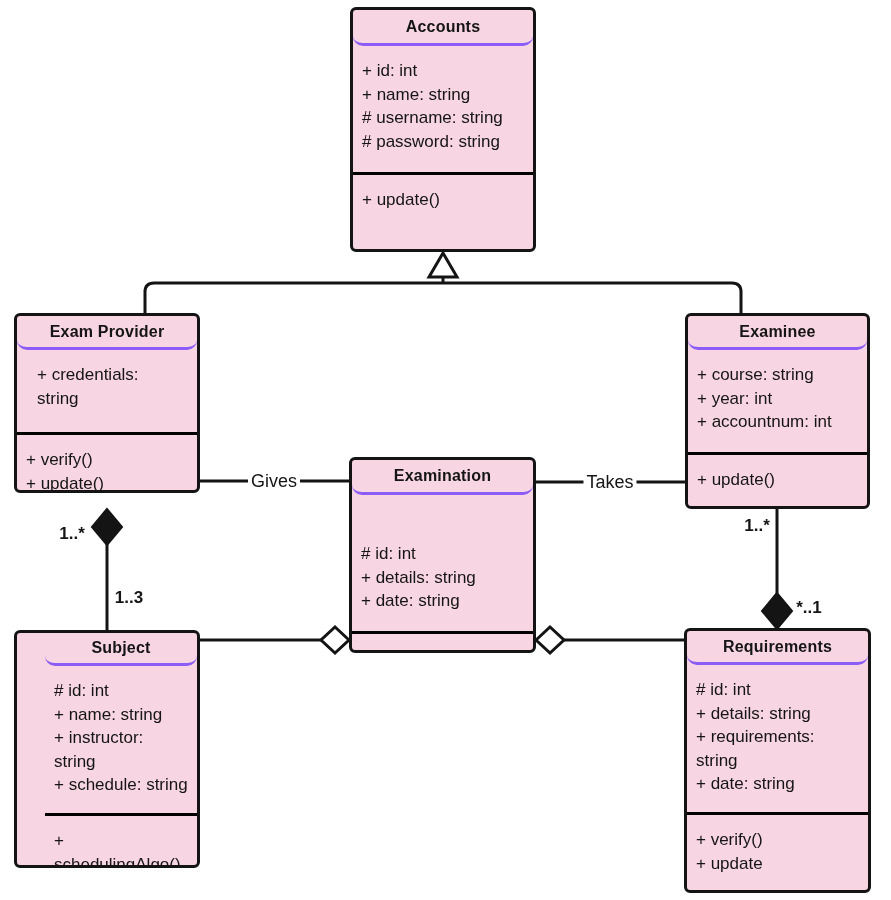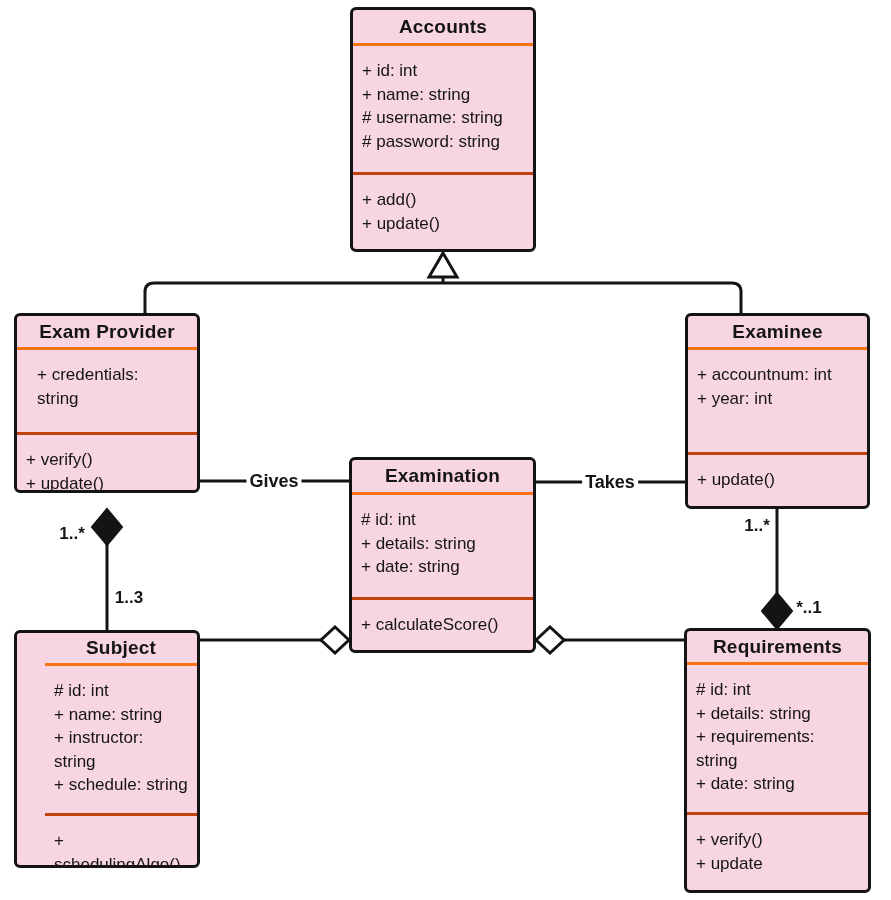--- a/index.html
+++ b/index.html
@@ -21,32 +21,33 @@
     position: absolute;
     background: #f7d5e2;
     border: 3px solid #141414;
     border-radius: 6px;
     box-sizing: border-box;
     display: flex;
     flex-direction: column;
   }
   .uml-title {
     flex: 0 0 auto;
-    border-bottom: 3px solid #f97316;
+    border-bottom: 3px solid #8b5cf6;
     display: flex;
     align-items: center;
     justify-content: center;
     font-weight: bold;
-    font-size: 19px;
+    font-size: 16px;
     letter-spacing: 0.2px;
     box-sizing: border-box;
+    border-radius: 10px;
   }
   .uml-attrs {
     flex: 0 0 auto;
-    border-bottom: 3px solid #c2410c;
+    border-bottom: 3px solid #000000;
     padding: 13px 9px 0 9px;
     font-size: 17px;
     line-height: 23.5px;
     box-sizing: border-box;
     overflow: hidden;
   }
   .uml-methods {
     flex: 1 1 auto;
     padding: 13px 9px 0 9px;
     font-size: 17px;
@@ -61,36 +62,36 @@
   #cls-accounts      .uml-attrs { height: 129px; }
 
   #cls-exam-provider { left: 14px;  top: 313px; width: 186px; height: 180px; }
   #cls-exam-provider .uml-title { height: 34px; }
   #cls-exam-provider .uml-attrs { height: 85px; padding-right: 34px; padding-left: 20px; }
 
   #cls-examinee      { left: 685px; top: 313px; width: 185px; height: 196px; }
   #cls-examinee      .uml-title { height: 34px; }
   #cls-examinee      .uml-attrs { height: 105px; }
 
-  #cls-examination   { left: 349px; top: 457px; width: 187px; height: 196px; }
+  #cls-examination   { left: 349px; top: 457px; width: 187px; height: 196px; gap: 34px; }
   #cls-examination   .uml-title { height: 35px; }
   #cls-examination   .uml-attrs { height: 105px; }
 
   #cls-subject       { left: 14px;  top: 630px; width: 186px; height: 238px; padding-left: 28px; }
   #cls-subject       .uml-title { height: 33px; }
   #cls-subject       .uml-attrs { height: 150px; }
 
   #cls-requirements  { left: 684px; top: 628px; width: 187px; height: 265px; }
   #cls-requirements  .uml-title { height: 34px; text-align: center; }
   #cls-requirements  .uml-attrs { height: 150px; }
 
   .edge-label {
     position: absolute;
     transform: translate(-50%, -50%);
-    font-weight: bold;
+    font-weight: normal;
     font-size: 18px;
     background: #ffffff;
     padding: 0 3px;
     white-space: nowrap;
   }
   .mult-label {
     position: absolute;
     transform: translate(-50%, -50%);
     font-weight: bold;
     font-size: 17px;
@@ -127,41 +128,41 @@
 
   <div class="uml-class" id="cls-accounts">
     <div class="uml-title">Accounts</div>
     <div class="uml-attrs">
       <div>+ id: int</div>
       <div>+ name: string</div>
       <div># username: string</div>
       <div># password: string</div>
     </div>
     <div class="uml-methods">
-      <div>+ add()</div>
       <div>+ update()</div>
     </div>
   </div>
 
   <div class="uml-class" id="cls-exam-provider">
     <div class="uml-title">Exam Provider</div>
     <div class="uml-attrs">
       <div>+ credentials: string</div>
     </div>
     <div class="uml-methods">
       <div>+ verify()</div>
       <div>+ update()</div>
     </div>
   </div>
 
   <div class="uml-class" id="cls-examinee">
     <div class="uml-title">Examinee</div>
     <div class="uml-attrs">
+      <div>+ course: string</div>
+      <div>+ year: int</div>
       <div>+ accountnum: int</div>
-      <div>+ year: int</div>
     </div>
     <div class="uml-methods">
       <div>+ update()</div>
     </div>
   </div>
 
   <div class="uml-class" id="cls-examination">
     <div class="uml-title">Examination</div>
     <div class="uml-attrs">
       <div># id: int</div>

